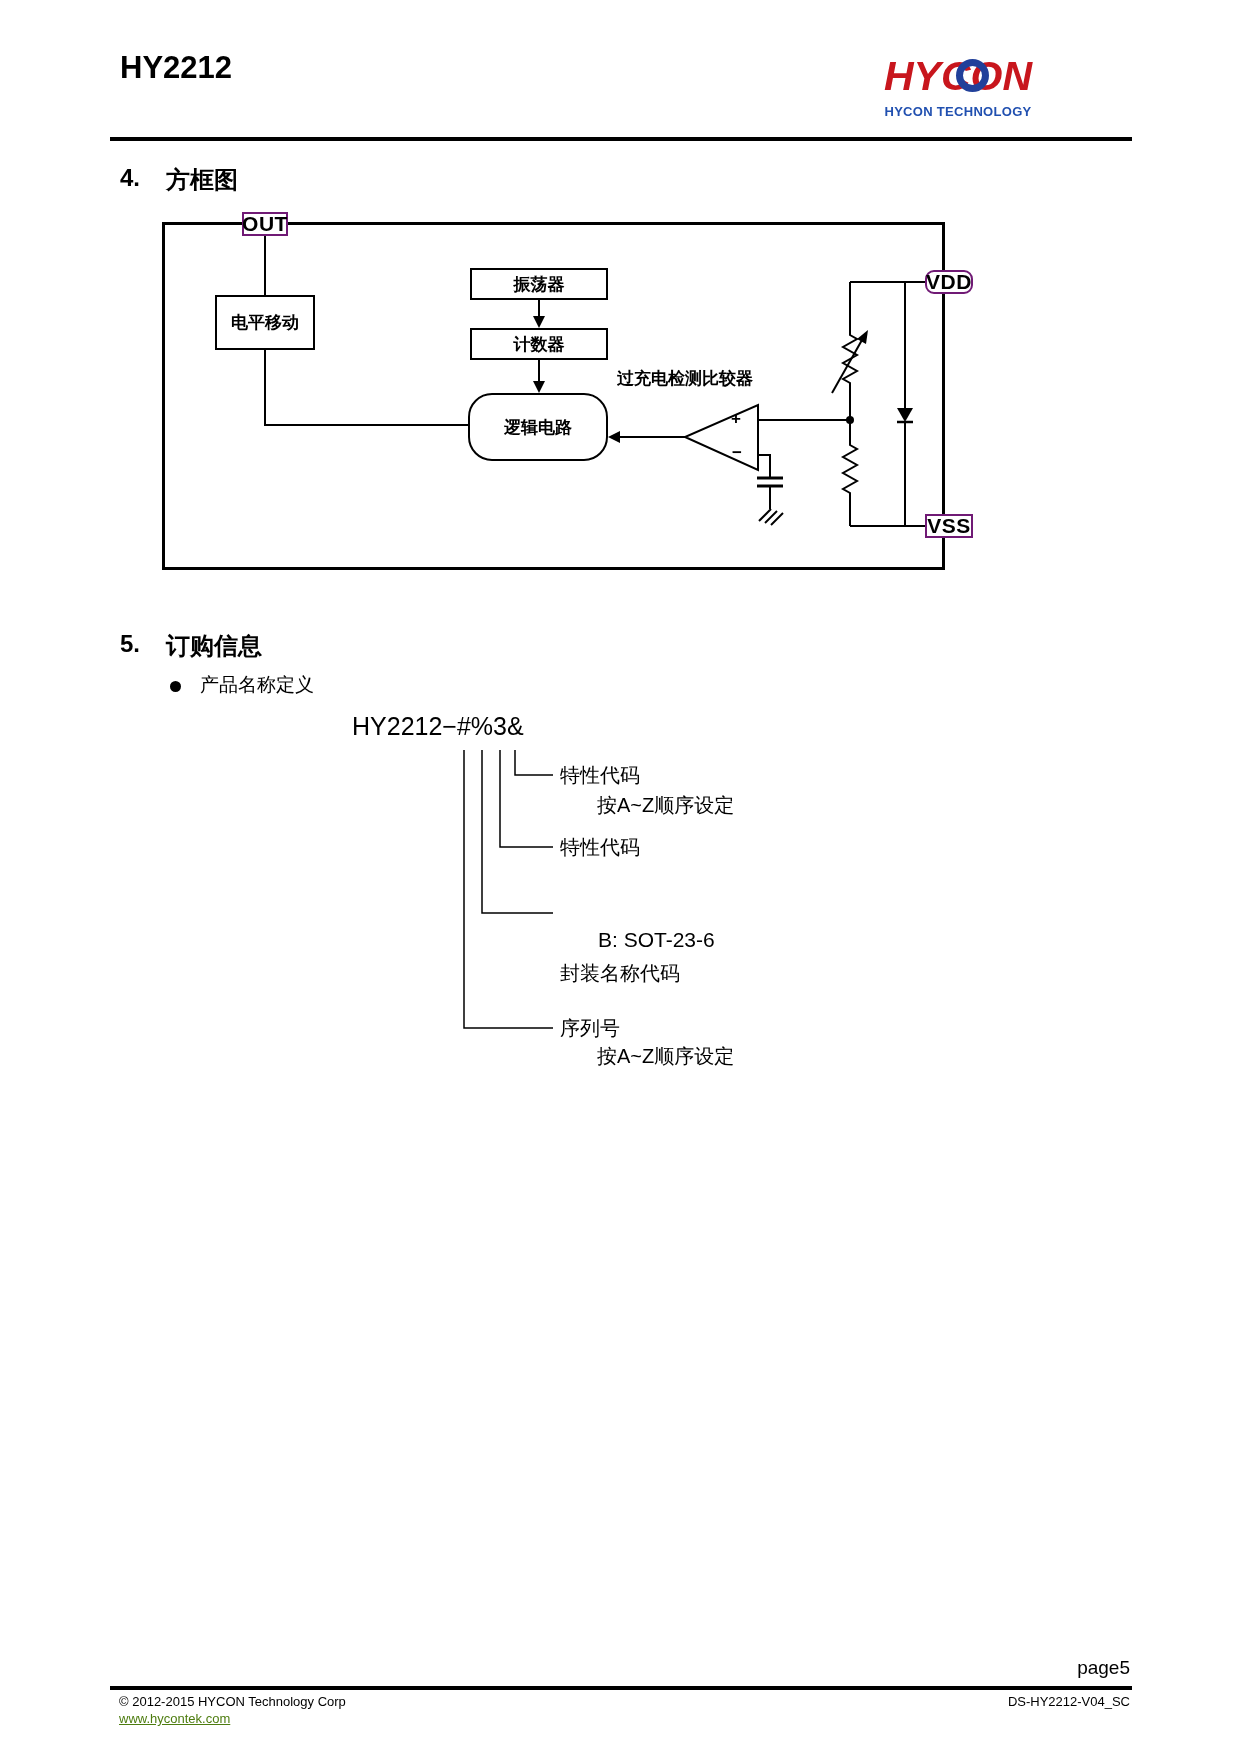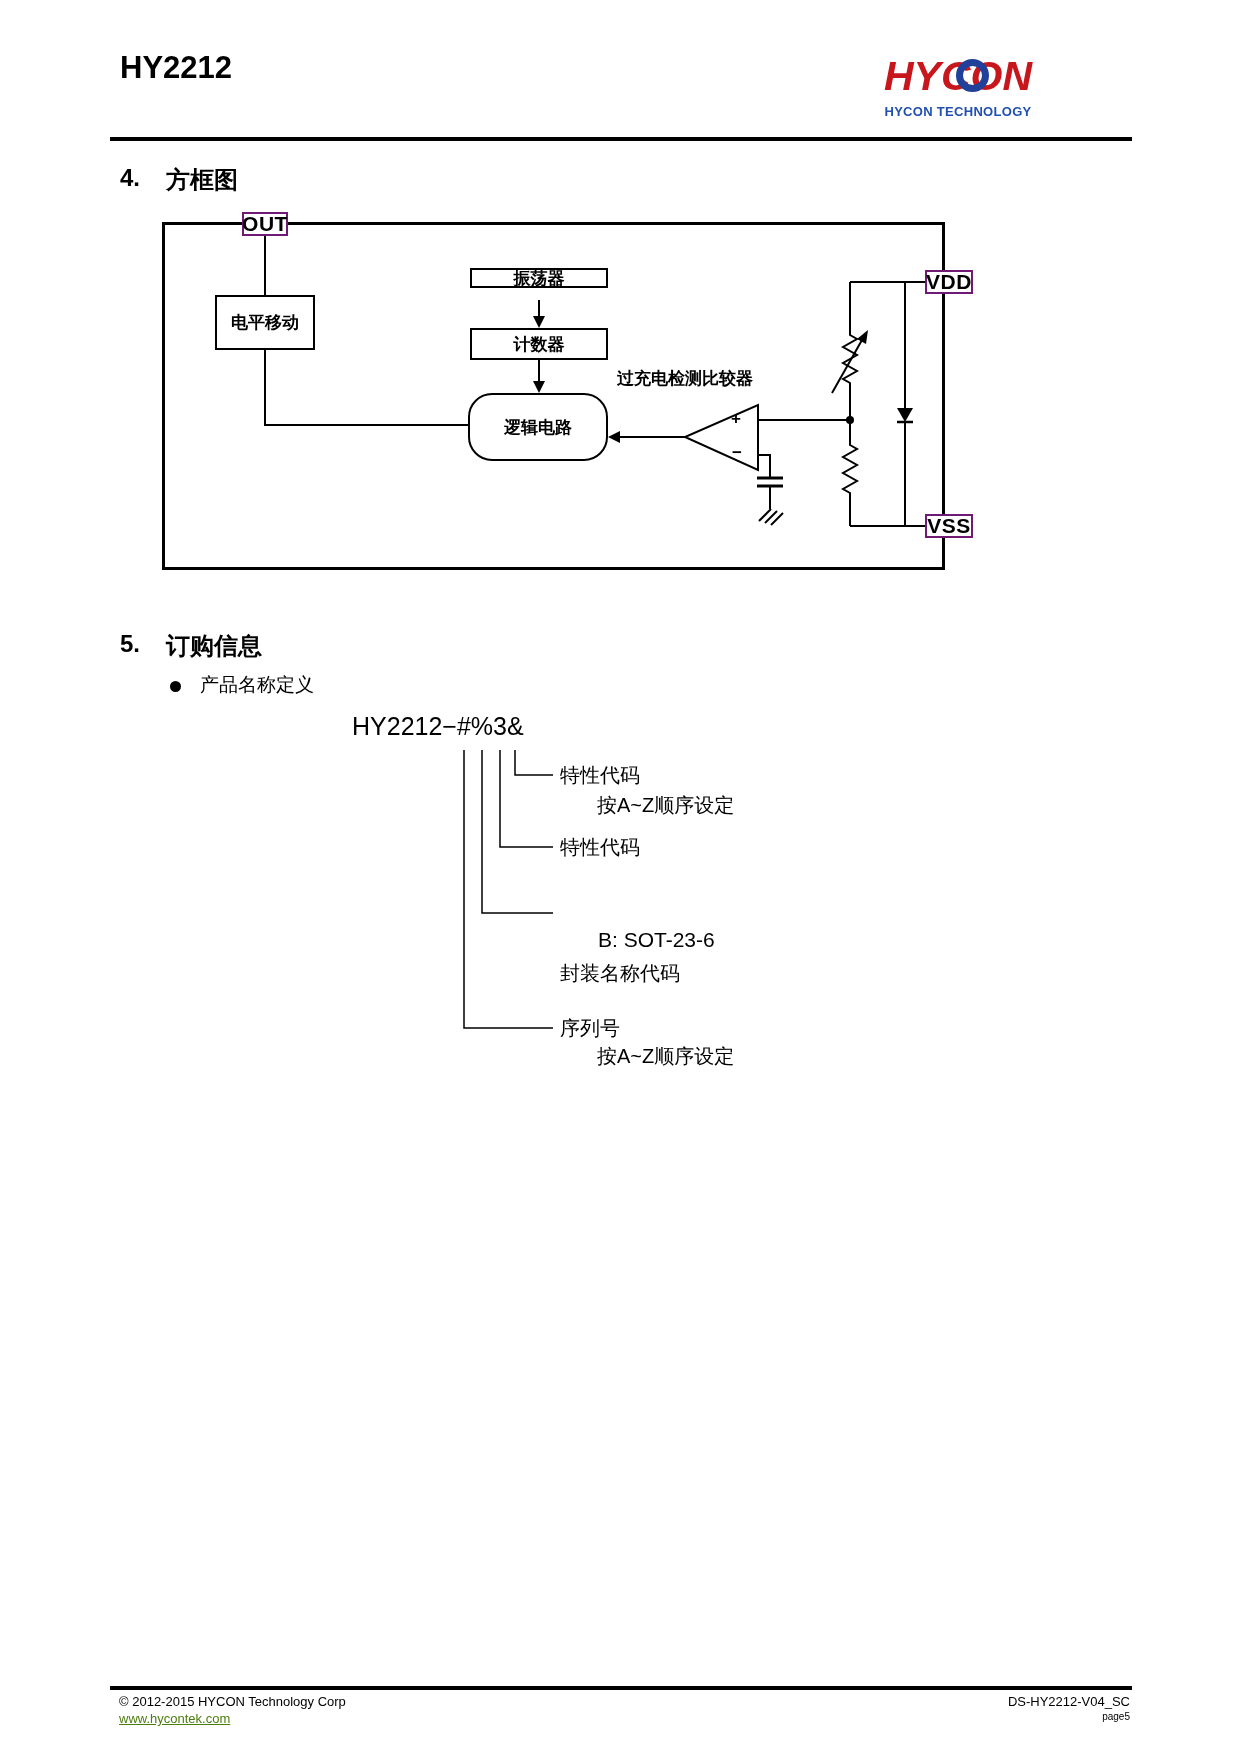--- a/index.html
+++ b/index.html
@@ -49,24 +49,24 @@
     position: absolute; border: 2px solid #000; background: #fff;
     display: flex; align-items: center; justify-content: center;
     font-size: 17px; font-weight: bold; z-index: 2; white-space: nowrap;
   }
   .pin {
     position: absolute; border: 2px solid #701a75; background: #fff;
     display: flex; align-items: center; justify-content: center;
     font-size: 21px; font-weight: bold; z-index: 3; letter-spacing: 0.5px;
   }
   .pin-out { left: 77px;  top: -13px; width: 46px; height: 24px; }
-  .pin-vdd { left: 760px; top: 45px;  width: 48px; height: 24px; }
+  .pin-vdd { left: 760px; top: 45px;  width: 48px; height: 24px; border-radius: 9px; }
   .pin-vss { left: 760px; top: 289px; width: 48px; height: 24px; }
   .blk-level-shift { left: 50px;  top: 70px;  width: 100px; height: 55px; }
-  .blk-osc         { left: 305px; top: 43px;  width: 138px; height: 20px; }
+  .blk-osc         { left: 305px; top: 43px;  width: 138px; height: 32px; }
   .blk-counter     { left: 305px; top: 103px; width: 138px; height: 32px; }
   .blk-logic       { left: 303px; top: 168px; width: 140px; height: 68px; border-radius: 24px; }
   .comp-label {
     position: absolute; left: 452px; top: 142px; font-size: 17px; font-weight: bold;
     white-space: nowrap; z-index: 2;
   }
   .comp-plus  { position: absolute; left: 566px; top: 184px; font-size: 17px; font-weight: bold; z-index: 2; }
   .comp-minus { position: absolute; left: 567px; top: 218px; font-size: 17px; font-weight: bold; z-index: 2; }
 
   
@@ -81,21 +81,21 @@
   .lg3  { left: 560px; top: 921px; margin-top: 39px; }
   .lg3s { left: 598px; top: 928px; font-size: 21px; }
   .lg4  { left: 560px; top: 1015px; }
   .lg4s { left: 597px; top: 1043px; }
 
   
   .footer-rule      { left: 110px; top: 1686px; width: 1022px; height: 4px; background: #000; }
   .footer-copyright { left: 119px; top: 1694px; font-size: 13px; }
   .footer-website   { left: 119px; top: 1711px; font-size: 13px; color: #4d7c0f; text-decoration: underline; cursor: pointer; }
   .footer-doc       { right: 110px; top: 1694px; font-size: 13px; text-align: right; }
-  .footer-page      { right: 110px; top: 1711px; font-size: 10px; text-align: right; }
+  .footer-page      { right: 110px; top: 1657px; font-size: 19px; text-align: right; }
 </style>
 </head>
 <body>
 
 <div class="page">
 
   <div class="abs part-number">HY2212</div>
 
   <div class="abs logo">
     <div class="logo-text">

